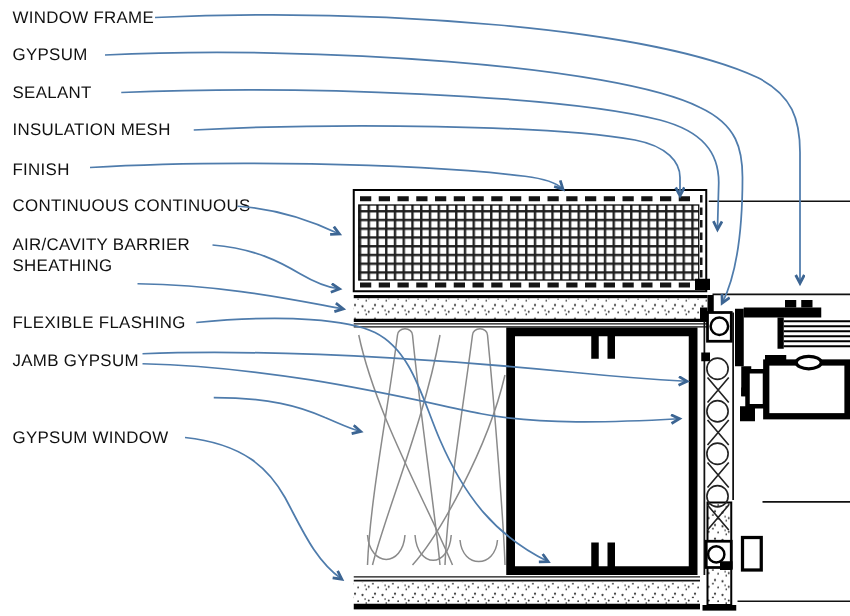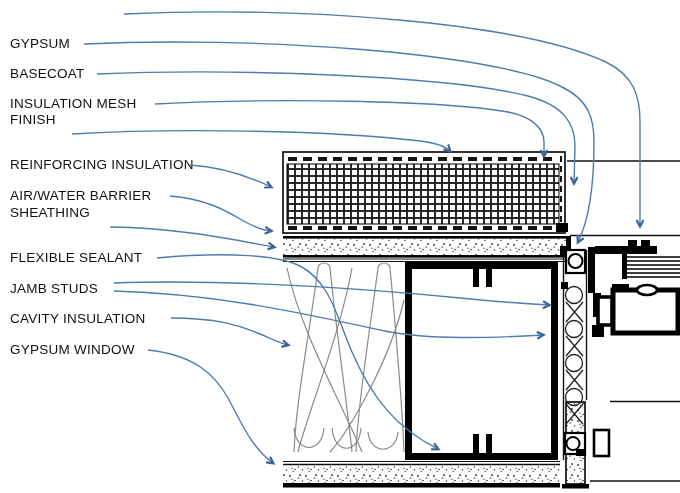--- a/index.html
+++ b/index.html
@@ -12,30 +12,30 @@
     font-size:13.5px;font-weight:400;letter-spacing:.25px;color:#111;
     line-height:16px;
   }
   svg{position:absolute;left:0;top:0;}
 </style>
 </head>
 <body>
 
 <div class="stage">
 
+  <div class="label" style="top:6px">WINDOW FRAME</div>
   <div class="label" style="top:36px">GYPSUM</div>
-  <div class="label" style="top:66px">BASECOAT</div>
+  <div class="label" style="top:66px">SEALANT</div>
   <div class="label" style="top:96px">INSULATION MESH</div>
-  <div class="label" style="top:112px">FINISH</div>
-  <div class="label" style="top:157px">REINFORCING INSULATION</div>
-  <div class="label" style="top:188px">AIR/WATER BARRIER</div>
+  <div class="label" style="top:128px">FINISH</div>
+  <div class="label" style="top:157px">CONTINUOUS CONTINUOUS</div>
+  <div class="label" style="top:188px">AIR/CAVITY BARRIER</div>
   <div class="label" style="top:205px">SHEATHING</div>
-  <div class="label" style="top:250px">FLEXIBLE SEALANT</div>
-  <div class="label" style="top:281px">JAMB STUDS</div>
-  <div class="label" style="top:311px">CAVITY INSULATION</div>
+  <div class="label" style="top:250px">FLEXIBLE FLASHING</div>
+  <div class="label" style="top:281px">JAMB GYPSUM</div>
   <div class="label" style="top:342px">GYPSUM WINDOW</div>
 
   <svg width="680" height="493" viewBox="0 0 680 493">
     <defs>
       <marker id="arw" markerWidth="11" markerHeight="11" refX="7" refY="4.25" orient="auto" markerUnits="userSpaceOnUse">
         <path d="M1,0.8 L7.6,4.25 L1,7.7" fill="none" stroke="#3c6593" stroke-width="2.2"></path>
       </marker>
       <pattern id="grid" width="7" height="7" patternUnits="userSpaceOnUse">
         <rect width="7" height="7" fill="#ffffff"></rect>
         <path d="M0,1 H7" stroke="#1d1d1d" stroke-width="1.9"></path>

